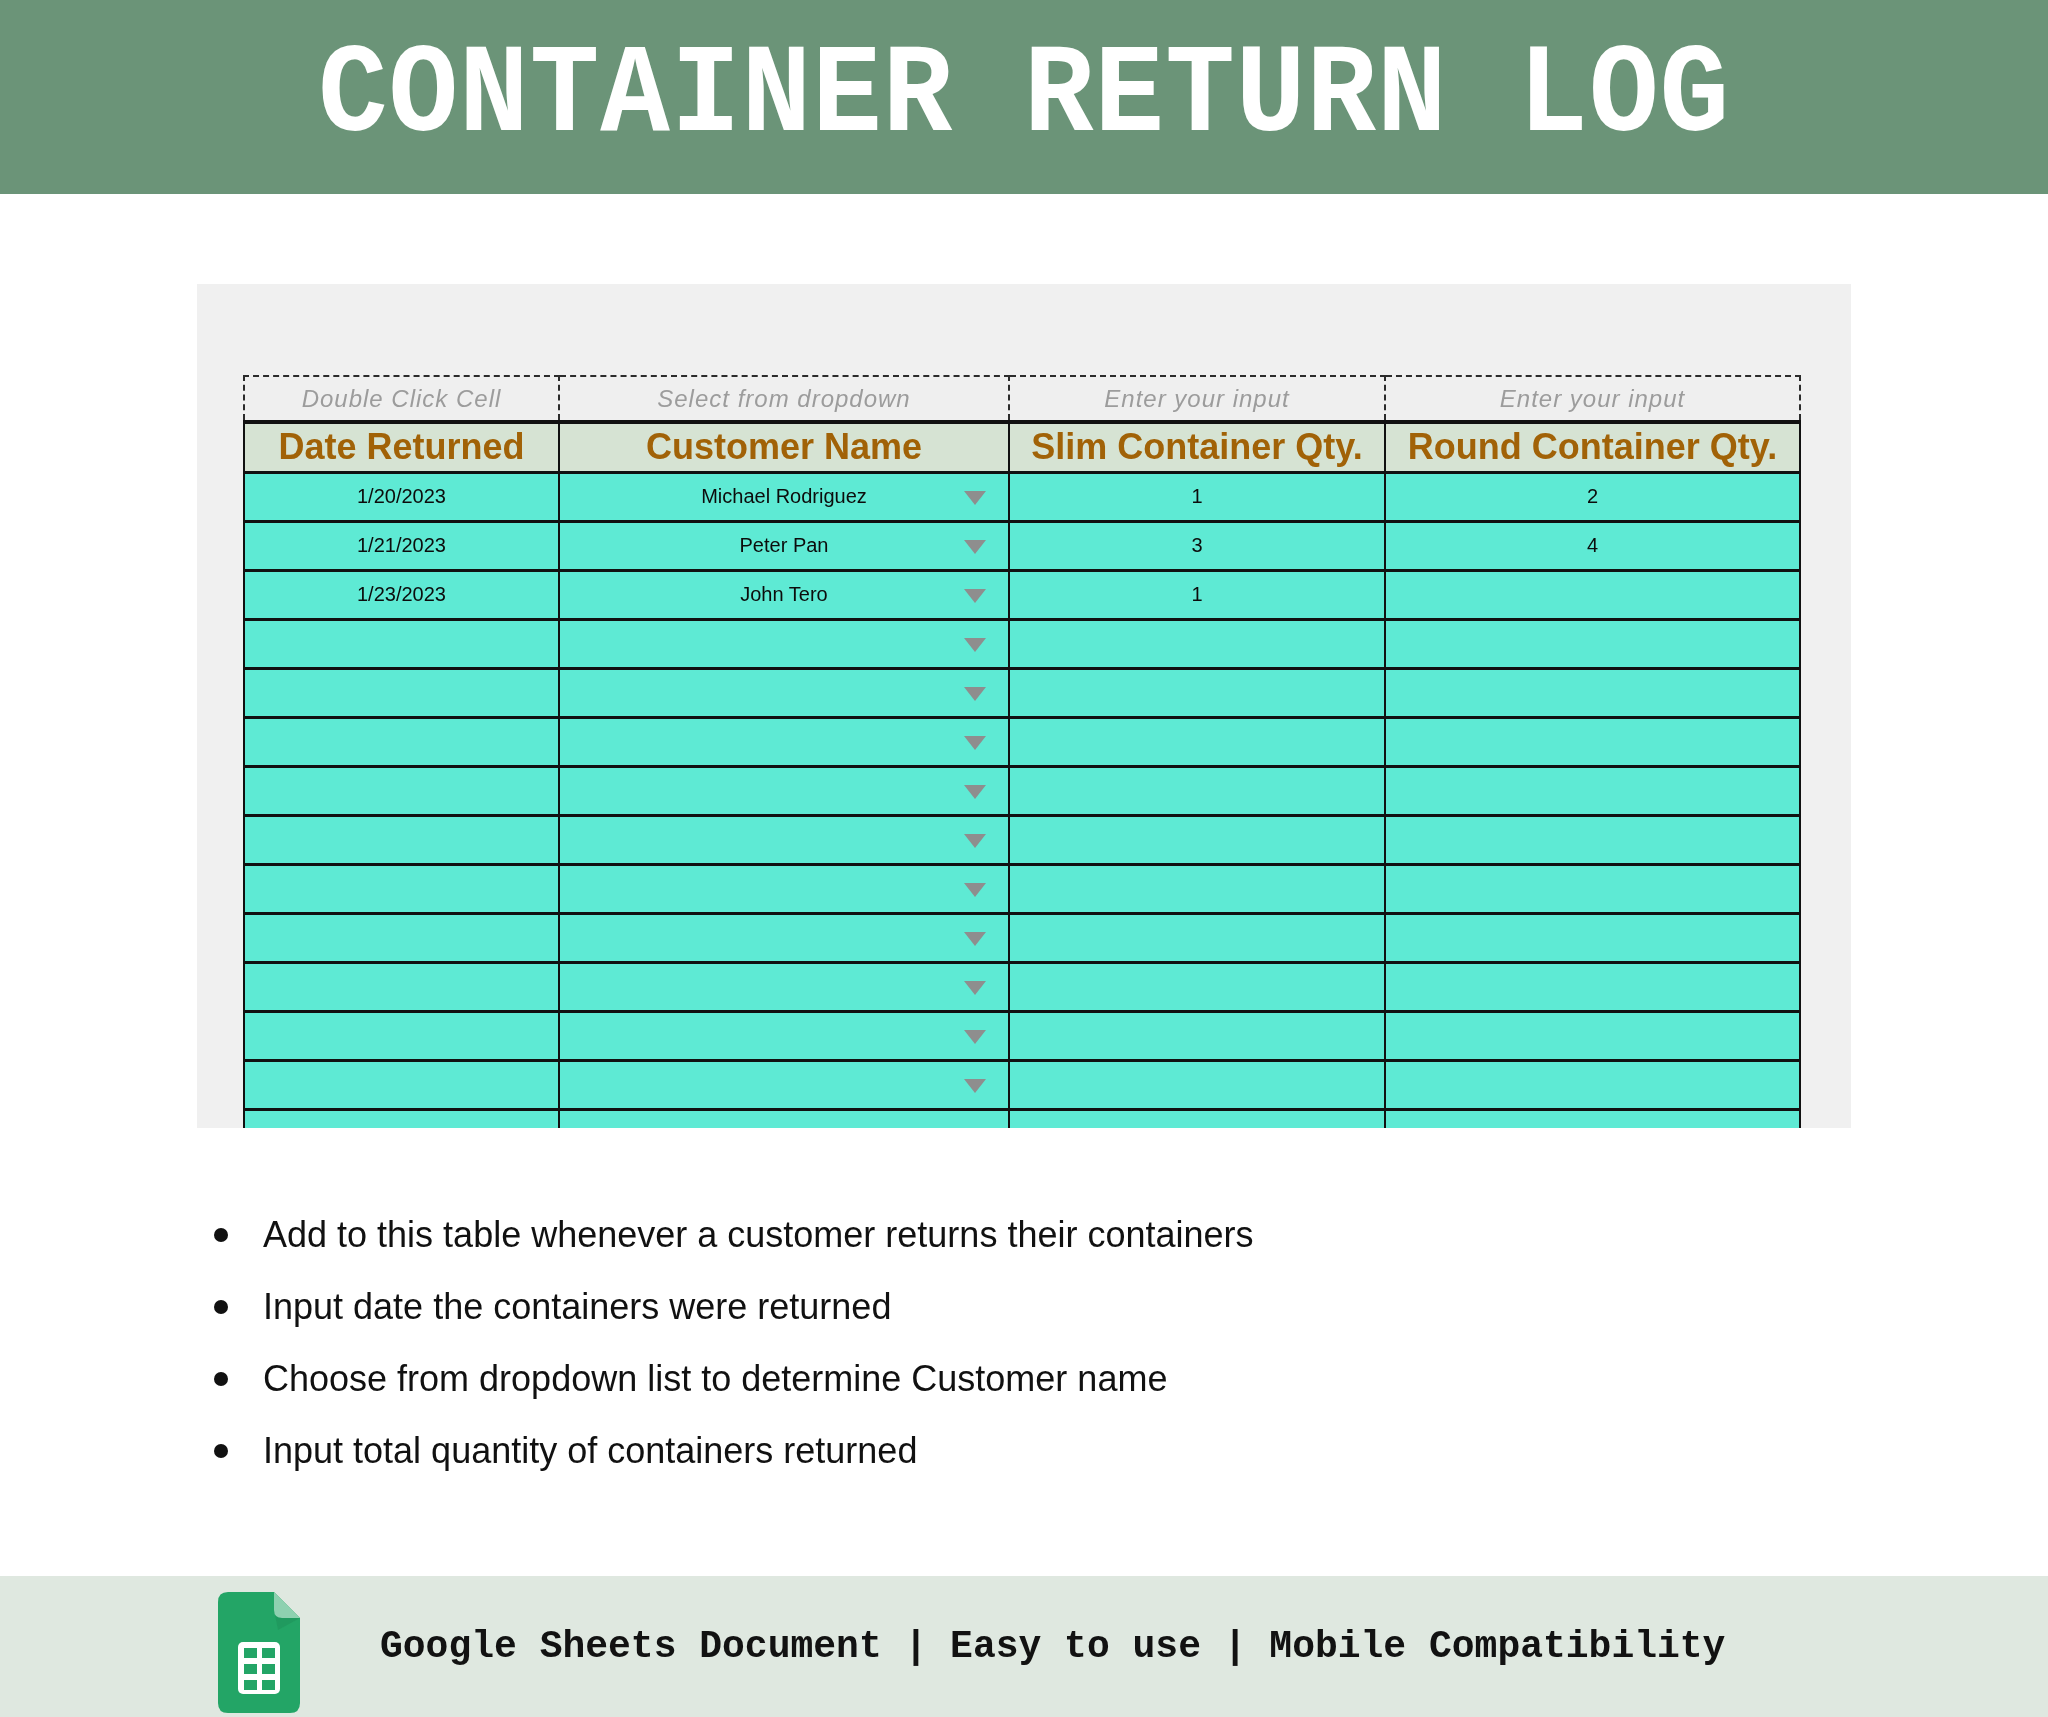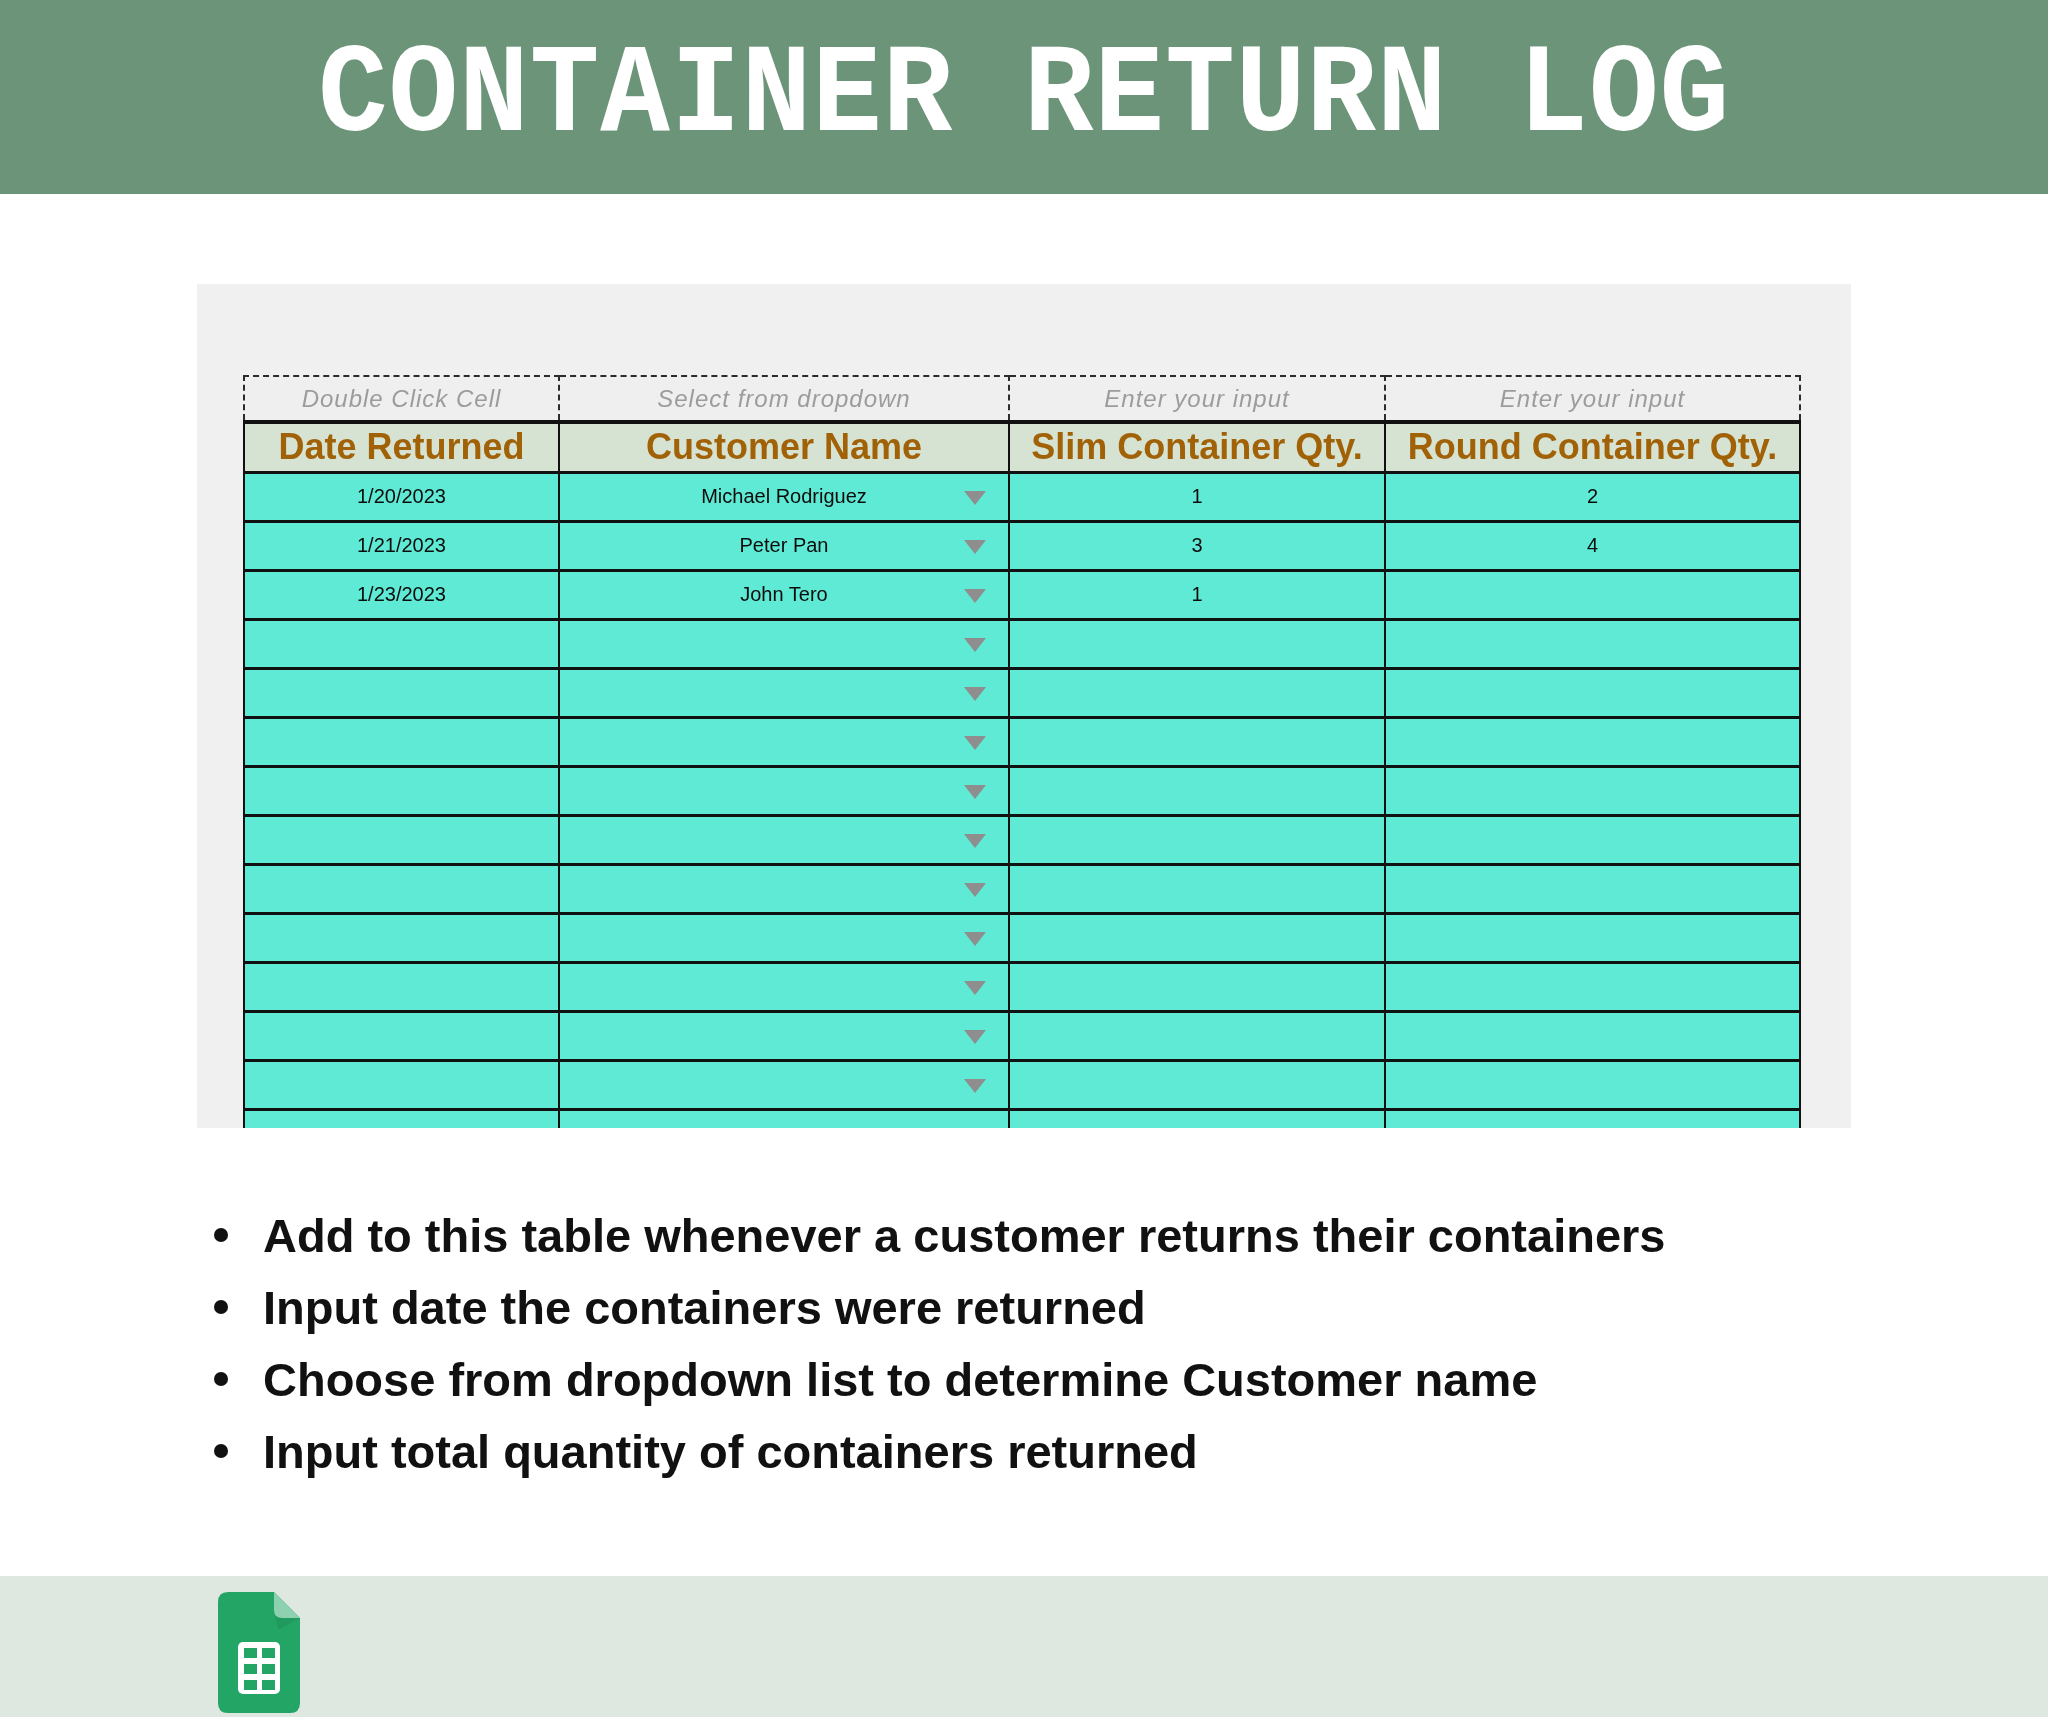--- a/index.html
+++ b/index.html
@@ -35,21 +35,21 @@
   td.cell-customer{position:relative;margin-top:40px;}
   .dd-arrow{position:absolute;right:22px;top:50%;margin-top:-6px;width:0;height:0;
             border-left:11px solid transparent;border-right:11px solid transparent;
             border-top:14px solid #8E8E8E;}
 
   
   .bullets{position:absolute;left:205px;top:1199px;width:1760px;}
   .bullet-item{display:flex;align-items:center;height:72px;}
   .bullet-dot{width:14px;height:14px;border-radius:50%;background:#111;margin-left:9px;
               margin-right:35px;flex:0 0 auto;}
-  .bullet-text{font-size:47px;font-weight:bold;color:#111;letter-spacing:0px;white-space:nowrap;}
+  .bullet-text{font-size:36px;font-weight:normal;color:#111;letter-spacing:0px;white-space:nowrap;}
 
   
   .footer{position:absolute;left:0;top:1576px;width:2048px;height:141px;background:#DFE8E0;}
   .sheets-icon{position:absolute;left:218px;top:16px;}
   .footer-text{position:absolute;left:380px;top:0;height:141px;display:flex;align-items:center;
                font-family:"Liberation Mono","DejaVu Sans Mono",monospace;font-weight:bold;
                font-size:38px;color:#121212;white-space:nowrap;}
 </style>
 </head>
 <body>
@@ -238,15 +238,16 @@
       <path d="M56 0 L82 26 H64 Q56 26 56 18 Z" fill="#8ED1B0"></path>
       <path d="M56 18 Q56 26 64 26 H82 L60 38 Z" fill="#1C8E56" opacity="0.45"></path>
       <rect x="20" y="50" width="42" height="52" rx="5" fill="#ffffff"></rect>
       <rect x="26" y="56" width="13" height="10" fill="#23A566"></rect>
       <rect x="44" y="56" width="13" height="10" fill="#23A566"></rect>
       <rect x="26" y="72" width="13" height="10" fill="#23A566"></rect>
       <rect x="44" y="72" width="13" height="10" fill="#23A566"></rect>
       <rect x="26" y="88" width="13" height="10" fill="#23A566"></rect>
       <rect x="44" y="88" width="13" height="10" fill="#23A566"></rect>
     </svg>
+    <div class="footer-text">Google Sheets Document | Easy to use | Mobile Compatibility</div>
   </div>
 
 </div>
 
 </body></html>

